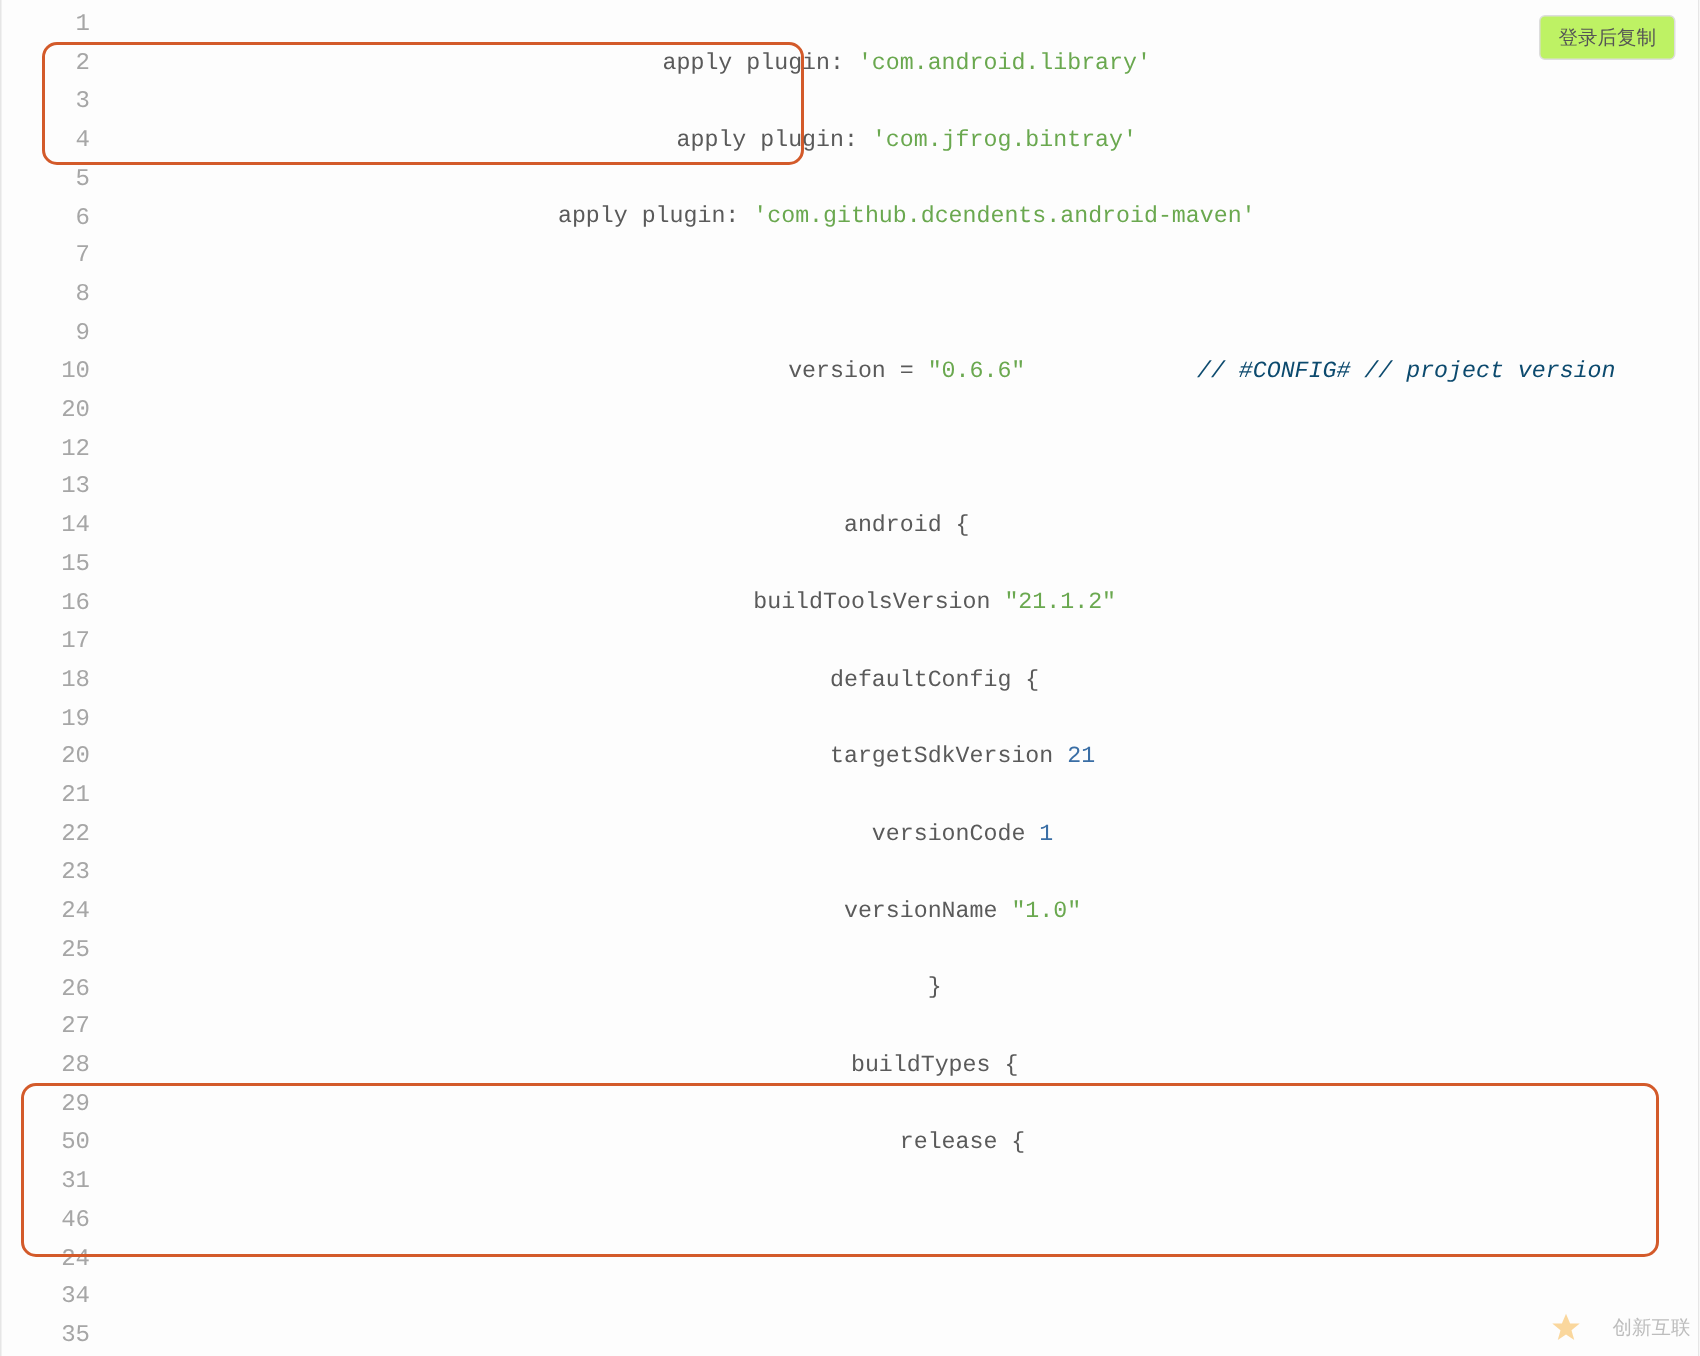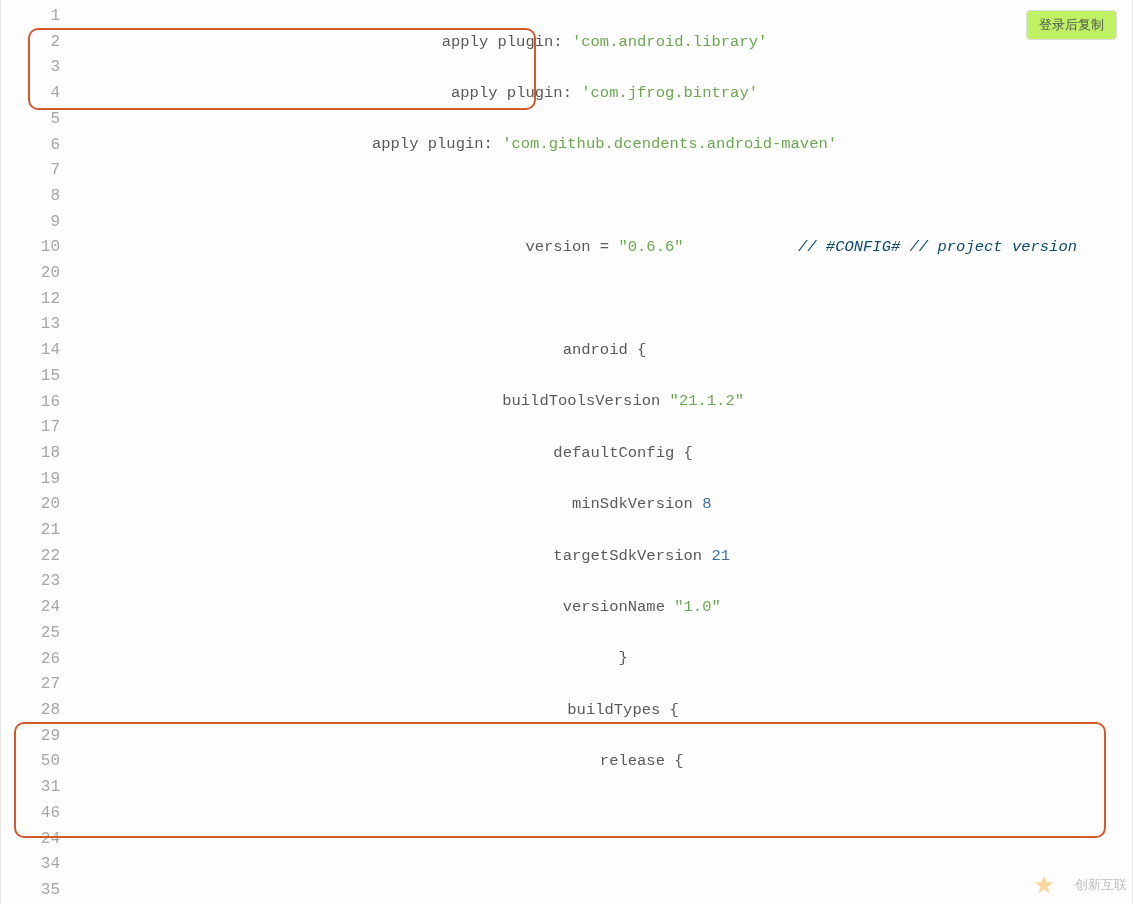--- a/index.html
+++ b/index.html
@@ -132,22 +132,22 @@
   <div class="code">
 <div class="code-line"><span>apply plugin: </span><span class="s">'com.android.library'</span></div>
 <div class="code-line"><span>apply plugin: </span><span class="s">'com.jfrog.bintray'</span></div>
 <div class="code-line"><span>apply plugin: </span><span class="s">'com.github.dcendents.android-maven'</span></div>
 <div class="code-line"> </div>
 <div class="code-line"><span>version = </span><span class="s">"0.6.6"</span><span class="com right-comment" style="right:56px;">// #CONFIG# // project version</span></div>
 <div class="code-line"> </div>
 <div class="code-line"><span>android {</span></div>
 <div class="code-line"><span>    buildToolsVersion </span><span class="s">"21.1.2"</span></div>
 <div class="code-line"><span>    defaultConfig {</span></div>
-<div class="code-line"><span>        minSdkVersion </span><span class="n">8</span></div>
 <div class="code-line"><span>        targetSdkVersion </span><span class="n">21</span></div>
+<div class="code-line"><span>        versionCode </span><span class="n">1</span></div>
 <div class="code-line"><span>        versionName </span><span class="s">"1.0"</span></div>
 <div class="code-line"><span>    }</span></div>
 <div class="code-line"><span>    buildTypes {</span></div>
 <div class="code-line"><span>        release {</span></div>
 <div class="code-line"></div>
 
 
 
 
 

